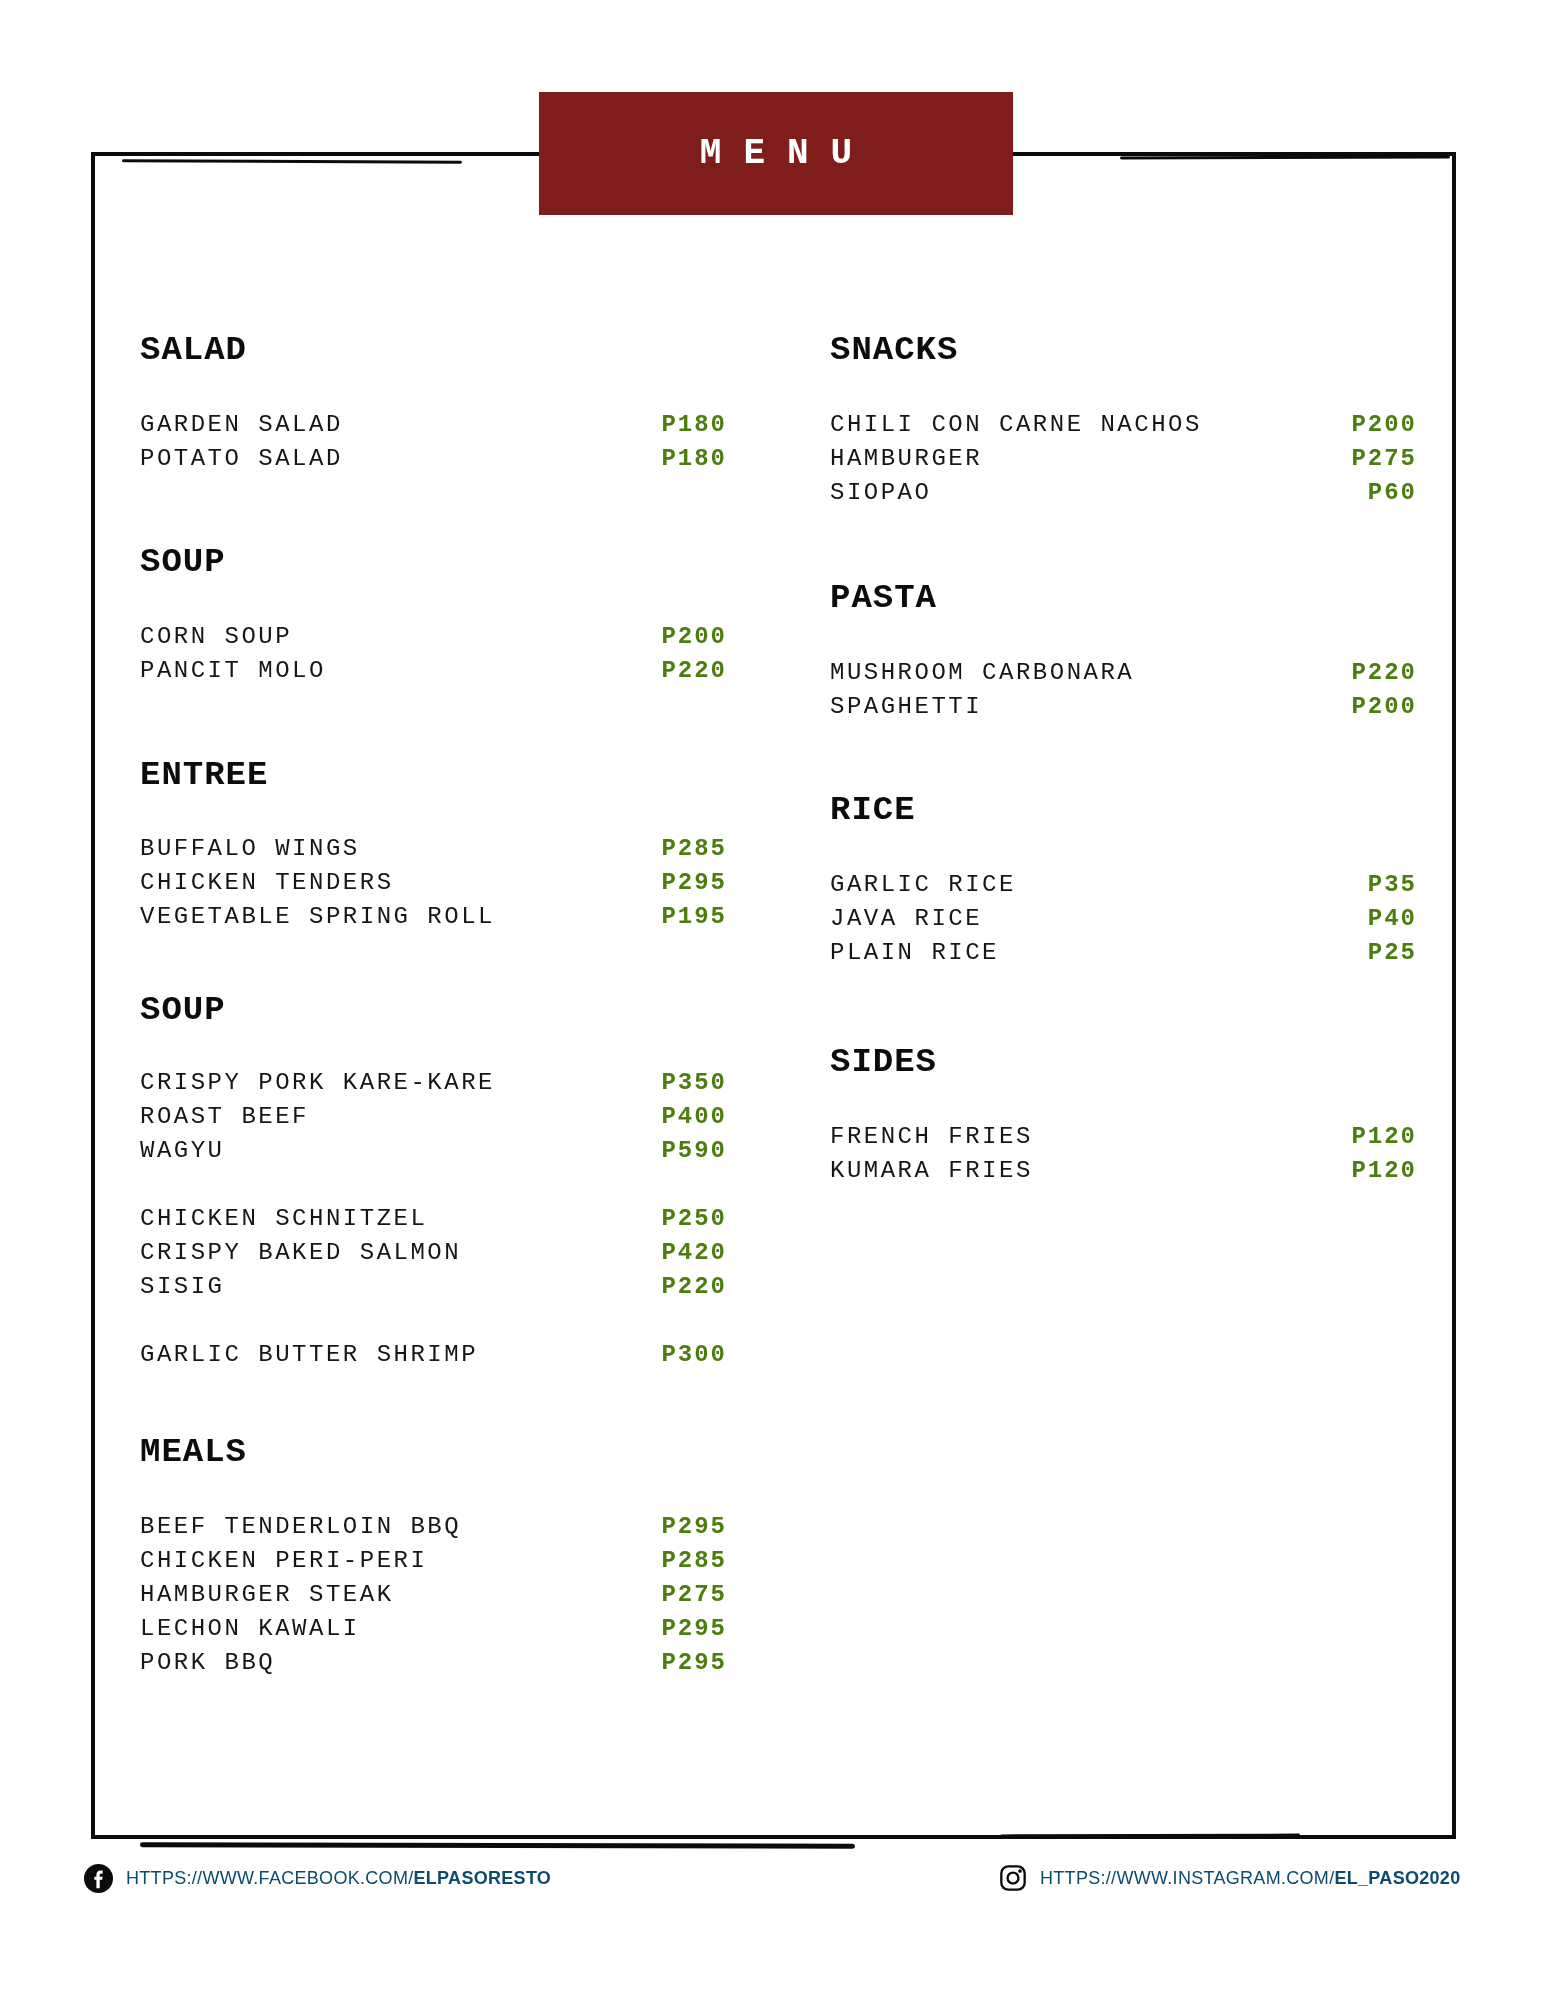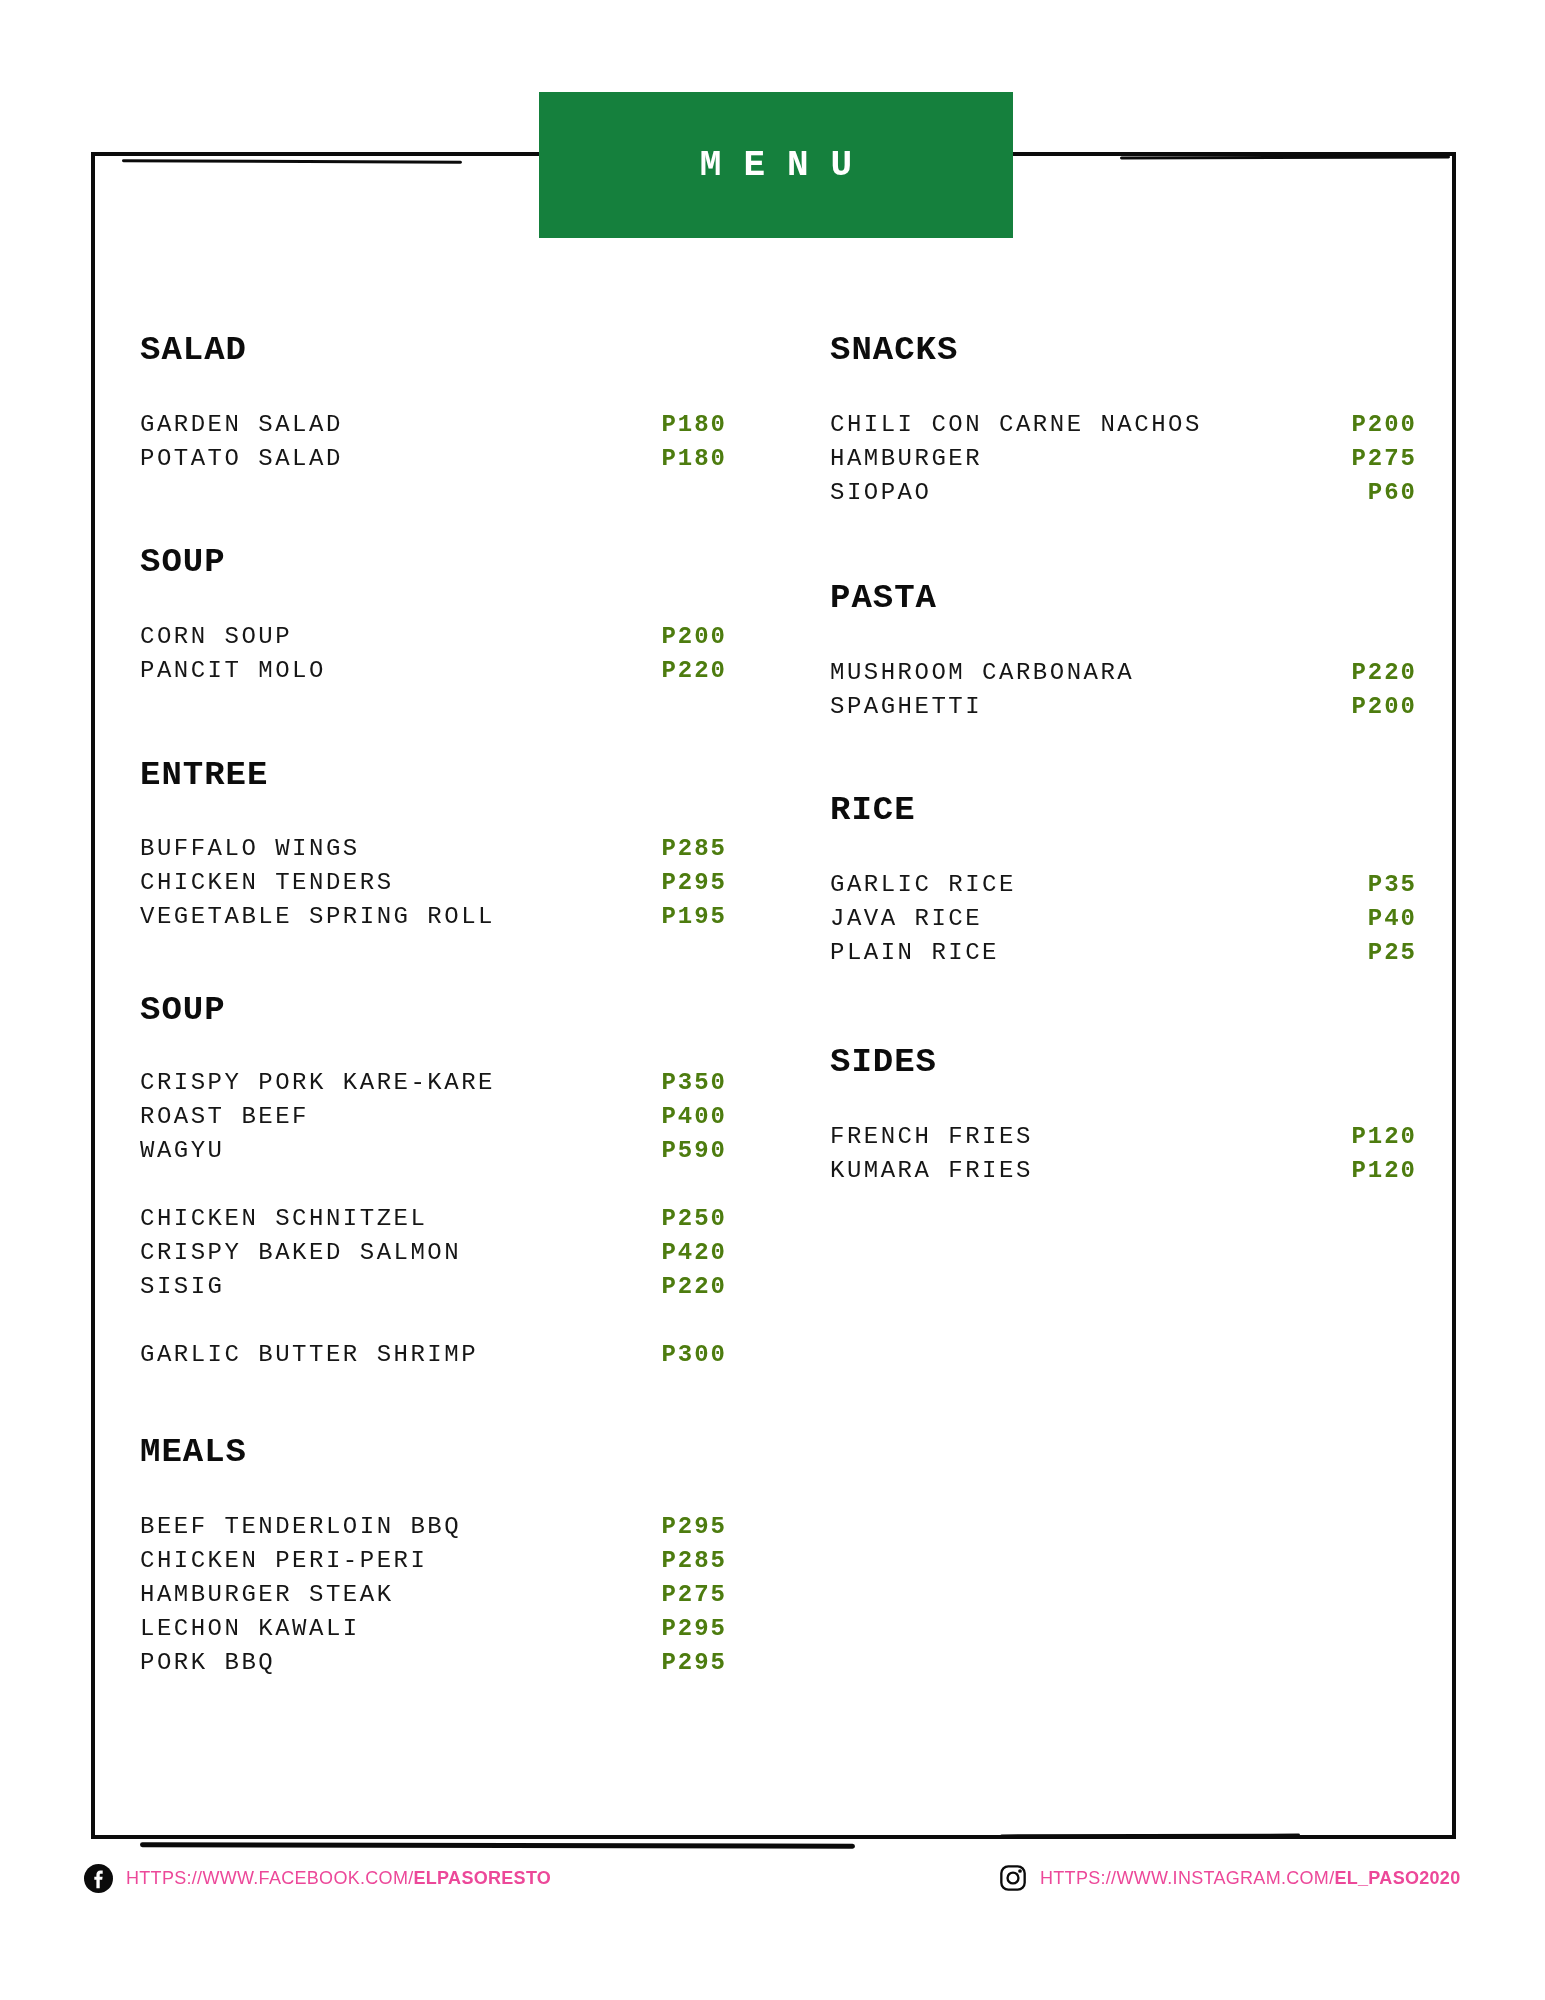--- a/index.html
+++ b/index.html
@@ -19,22 +19,22 @@
     box-sizing:border-box;
     border:4px solid #0b0b0b;
   }
   .sketch{position:absolute;background:#0b0b0b;border-radius:2px;}
   .sketch.s1{left:122px;top:160px;width:340px;height:3px;transform:rotate(0.25deg);}
   .sketch.s2{left:1120px;top:156px;width:330px;height:3px;transform:rotate(-0.2deg);}
   .sketch.s3{left:140px;top:1843px;width:715px;height:5px;transform:rotate(0.12deg);border-radius:3px;}
   .sketch.s4{left:1000px;top:1834px;width:300px;height:3px;transform:rotate(-0.15deg);}
   .menu-box{
     position:absolute;
-    left:539px;top:92px;width:474px;height:146px;
-    background:#15803d;
+    left:539px;top:92px;width:474px;height:123px;
+    background:#7f1d1d;
     display:flex;align-items:center;justify-content:center;
   }
   .menu-title{
     color:#ffffff;
     font-size:36px;
     font-weight:bold;
     letter-spacing:22px;
     padding-left:22px; 
   }
   .section-heading{
@@ -68,21 +68,21 @@
   }
   .social{
     position:absolute;
     top:1858px;
     height:40px;
     display:flex;align-items:center;
     gap:13px;
     font-family:"Liberation Sans","DejaVu Sans",sans-serif;
     font-size:18px;
     letter-spacing:0.3px;
-    color:#ec4899;
+    color:#0c4a6e;
     cursor:pointer;
   }
   .social .handle{font-weight:bold;}
   .social svg{display:block;}
   .fb{left:84px;}
   .ig{left:999px;}
 </style>
 </head>
 <body>
 

